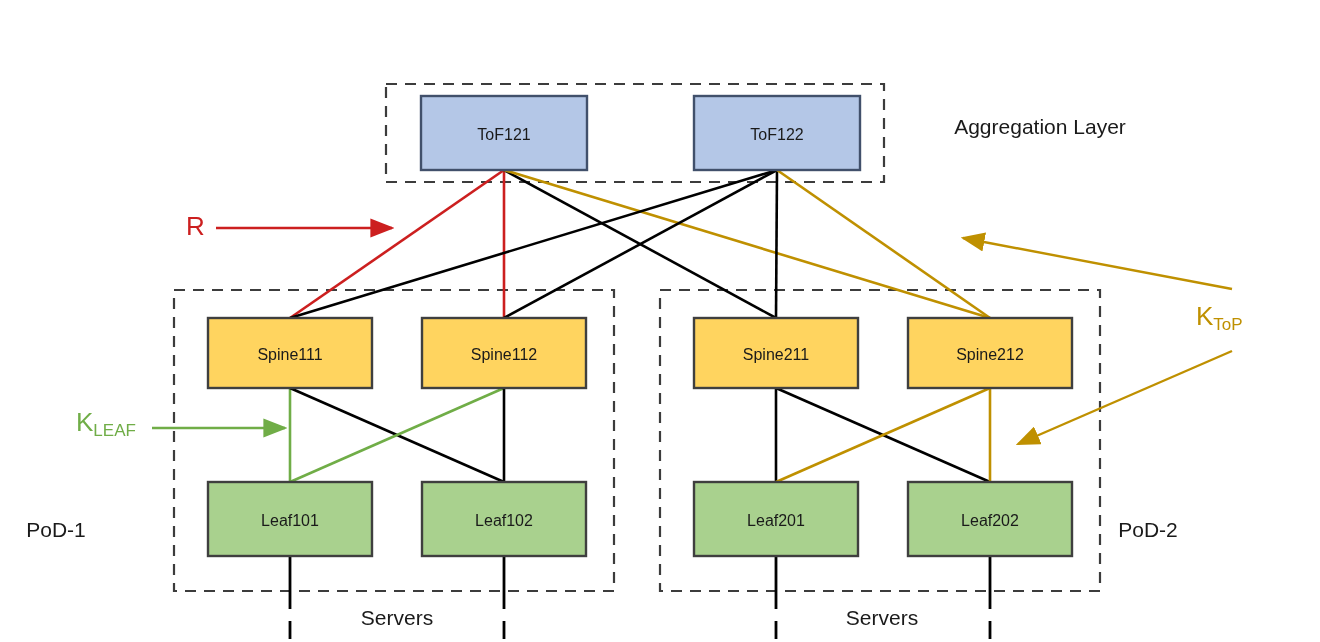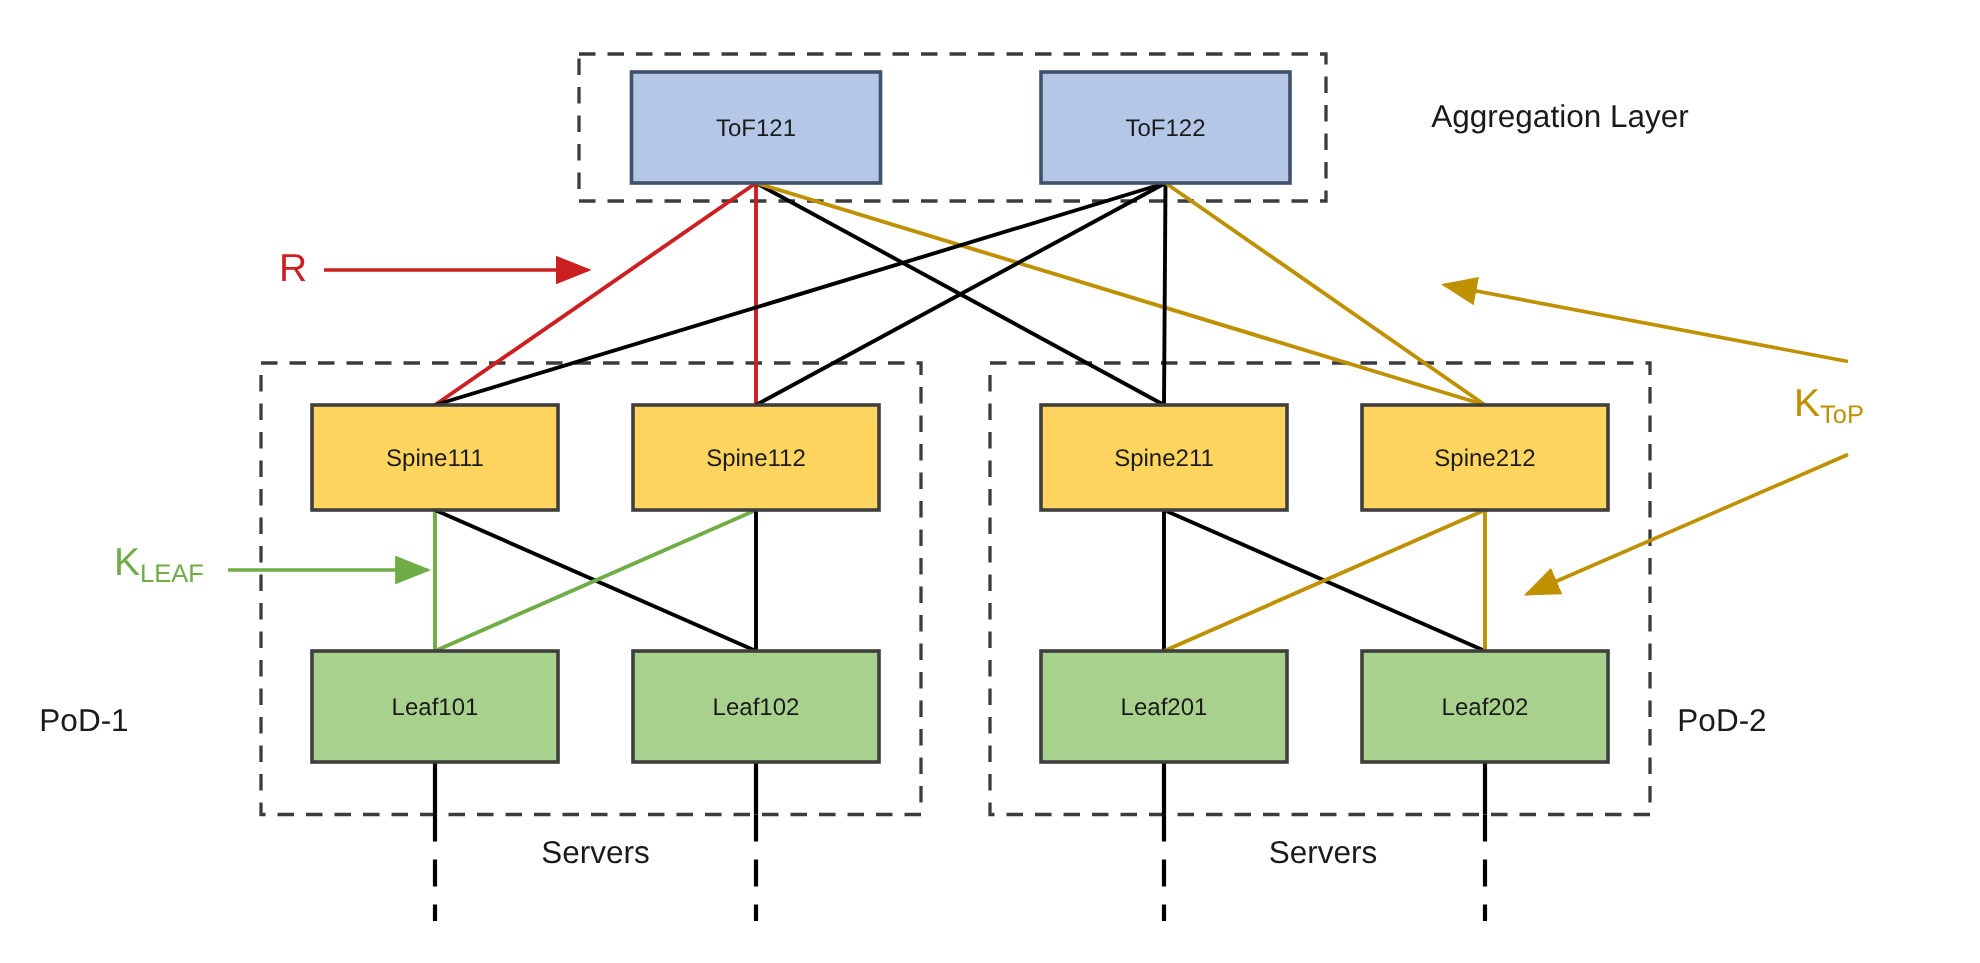--- a/index.html
+++ b/index.html
@@ -10,20 +10,21 @@
   body {
     width: 1320px;
     height: 642px;
     font-family: "Liberation Sans", sans-serif;
     overflow: hidden;
   }
   #diagram-root {
     position: relative;
     width: 1320px;
     height: 572px;
+    margin-top: 48px;
   }
   svg#topology {
     display: block;
     width: 1320px;
     height: 642px;
   }
   .node-label {
     font-family: "Liberation Sans", sans-serif;
     font-size: 16px;
     fill: #1a1a1a;

